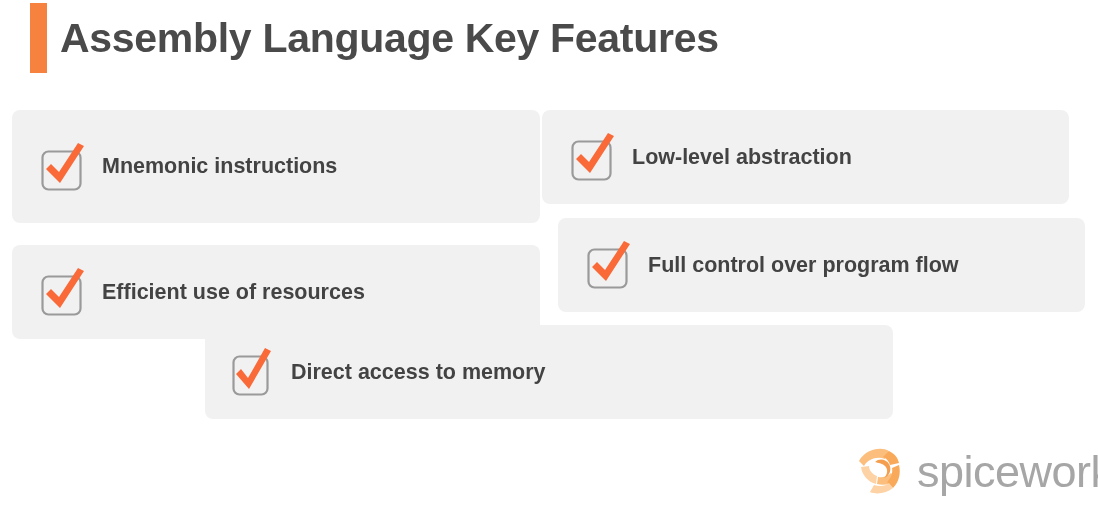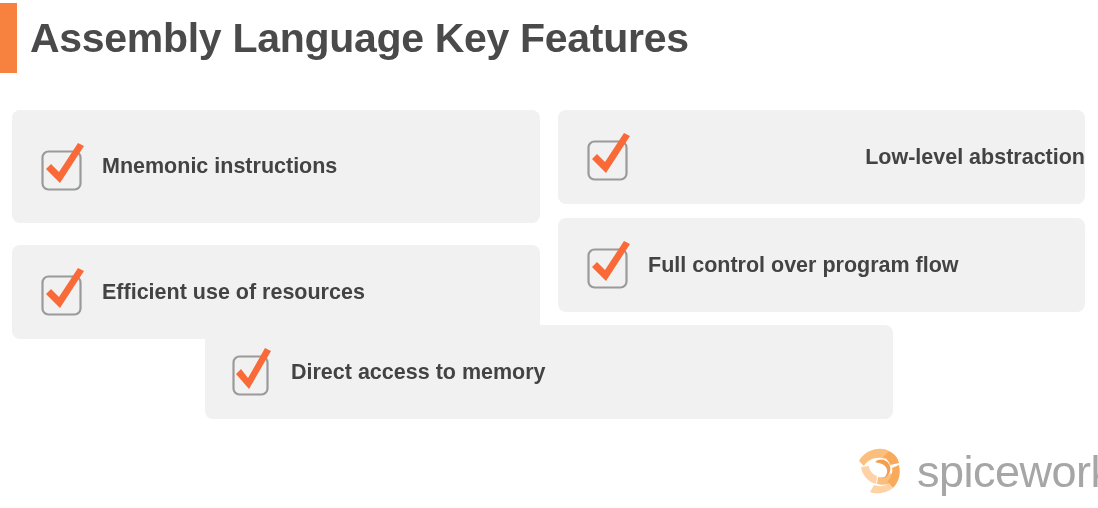--- a/index.html
+++ b/index.html
@@ -21,20 +21,21 @@
   }
 
   
   .title-row {
     position: absolute;
     left: 0;
     top: 3px;
     height: 70px;
     display: flex;
     align-items: center;
+    padding-left: 30px;
   }
   .accent-bar {
     width: 17px;
     height: 70px;
     background: #f7813f;
     flex: 0 0 auto;
   }
   .page-title {
     margin-left: 13px;
     font-size: 41px;
@@ -47,21 +48,21 @@
 
   
   .card {
     position: absolute;
     background: #f1f1f1;
     border-radius: 8px;
     display: flex;
     align-items: center;
   }
   .card-c1 { left: 12px;  top: 110px; width: 528px; height: 113px; }
-  .card-c2 { left: 558px; top: 110px; width: 527px; height: 94px; justify-content: space-between; }
+  .card-c2 { left: 542px; top: 110px; width: 527px; height: 94px; }
   .card-c3 { left: 12px;  top: 218px; width: 528px; height: 94px; margin-top: 27px; }
   .card-c4 { left: 558px; top: 218px; width: 527px; height: 94px; }
   .card-c5 { left: 205px; top: 325px; width: 688px; height: 94px; }
 
   .check-wrap {
     position: relative;
     width: 50px;
     height: 50px;
     margin-left: 26px;
     flex: 0 0 auto;

